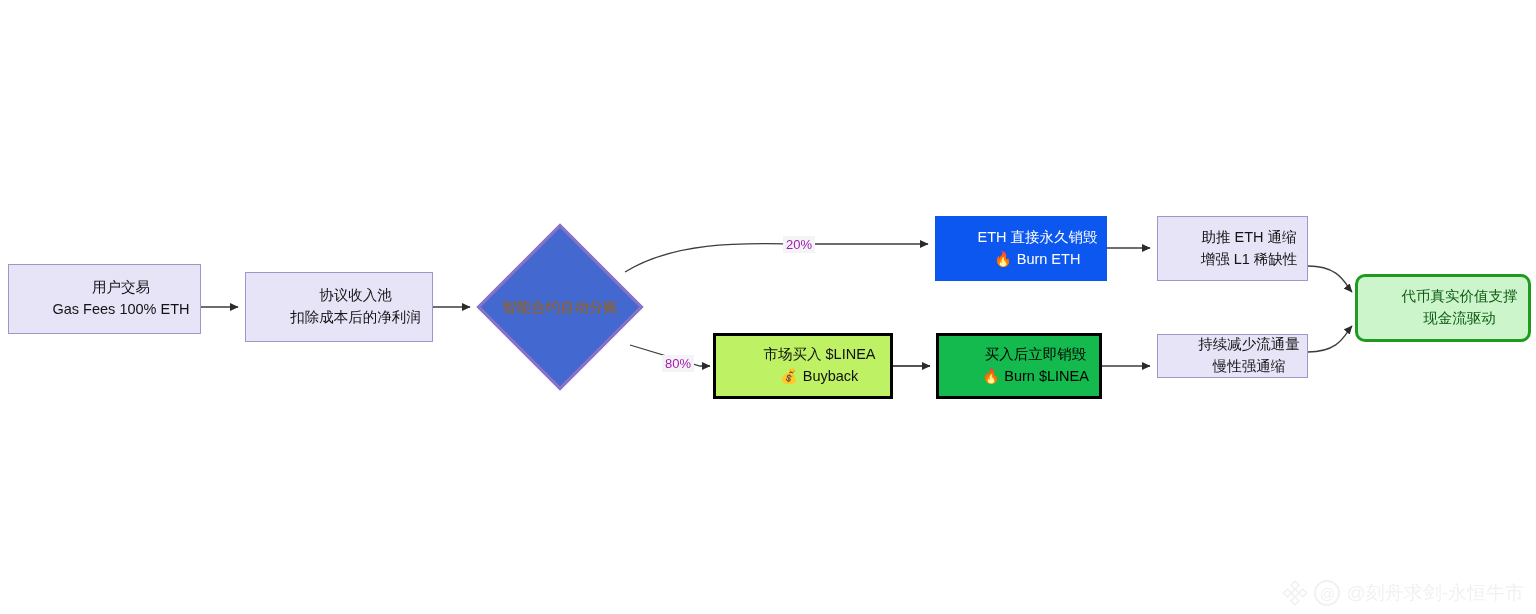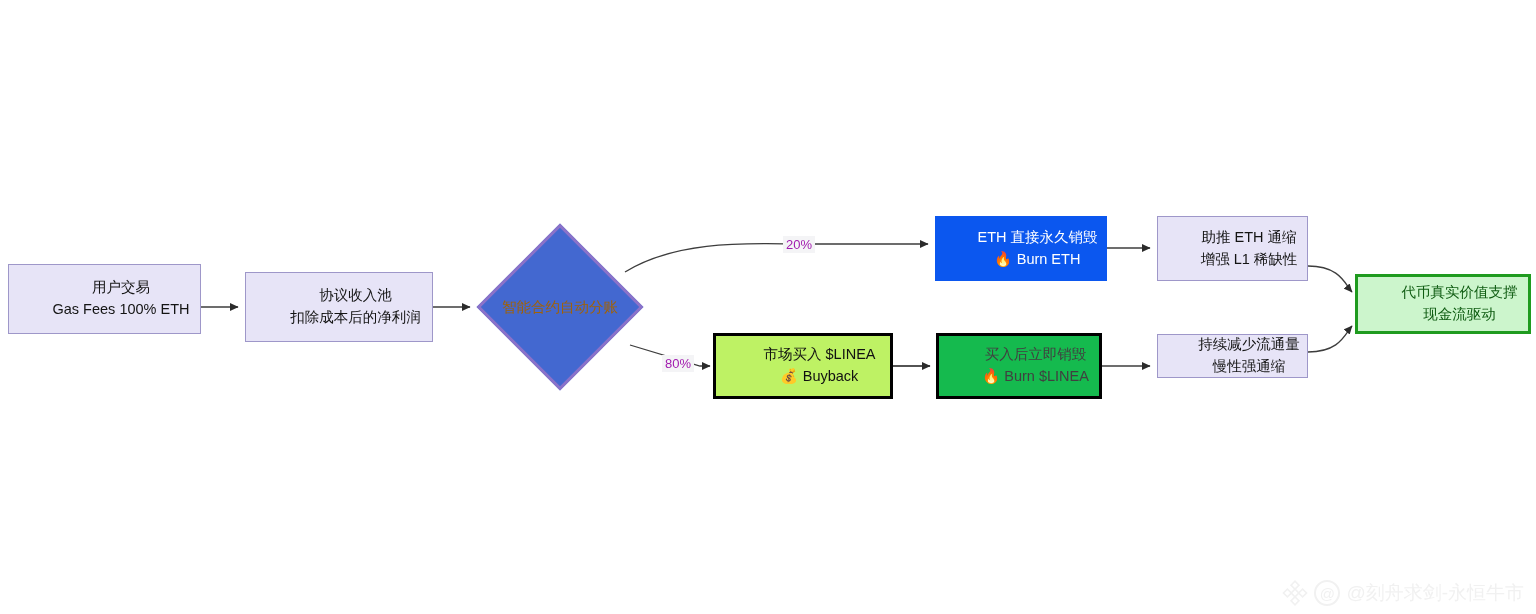--- a/index.html
+++ b/index.html
@@ -54,21 +54,21 @@
     background: #bef264;
     border: 3px solid #000000;
     color: #111111;
     font-size: 14.5px;
   }
 
   
   .box-green-b {
     background: #15ba4e;
     border: 3px solid #000000;
-    color: #404040;
+    color: #000000;
     font-size: 14.5px;
   }
 
   
   .box-green-out {
     background: #ccf5cc;
     border: 3px solid #1f9b1f;
     color: #0f5c12;
     font-size: 14.5px;
   }
@@ -208,21 +208,21 @@
   <div class="node box-green-b" style="left:936px; top:333px; width:166px; height:66px;">
     <span class="line">买入后立即销毁</span>
     <span class="line">🔥 Burn $LINEA</span>
   </div>
 
   <div class="node box-lav" style="left:1157px; top:334px; width:151px; height:44px;">
     <span class="line">持续减少流通量</span>
     <span class="line">慢性强通缩</span>
   </div>
 
-  <div class="node box-green-out" style="left:1355px; top:274px; width:176px; height:60px;">
+  <div class="node box-green-out" style="left:1355px; top:274px; width:176px; height:68px;border-radius:10px;">
     <span class="line">代币真实价值支撑</span>
     <span class="line">现金流驱动</span>
   </div>
 
   <div class="watermark">
     <svg class="wm-logo" width="26" height="26" viewBox="0 0 26 26">
       <g fill="none" stroke="#f1f1f1" stroke-width="1.6">
         <rect x="10.2" y="2.4" width="5.6" height="5.6" transform="rotate(45 13 5.2)"></rect>
         <rect x="2.6" y="10.2" width="5.6" height="5.6" transform="rotate(45 5.4 13)"></rect>
         <rect x="17.8" y="10.2" width="5.6" height="5.6" transform="rotate(45 20.6 13)"></rect>

